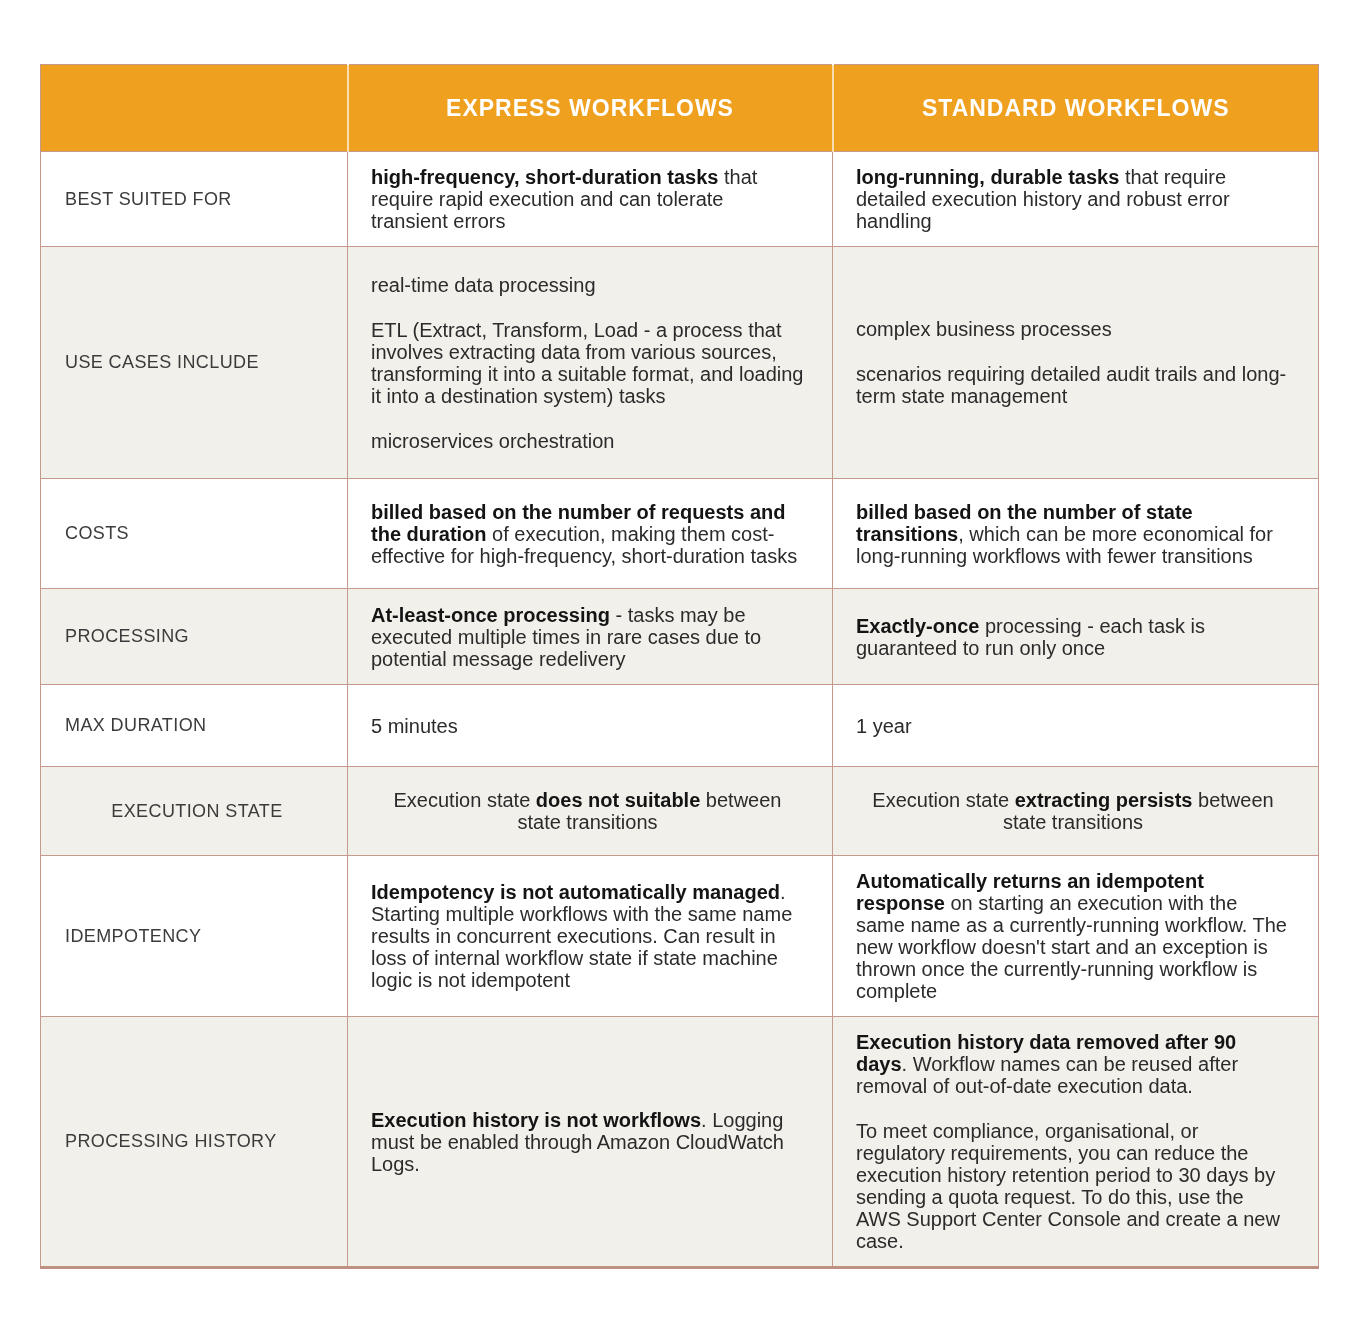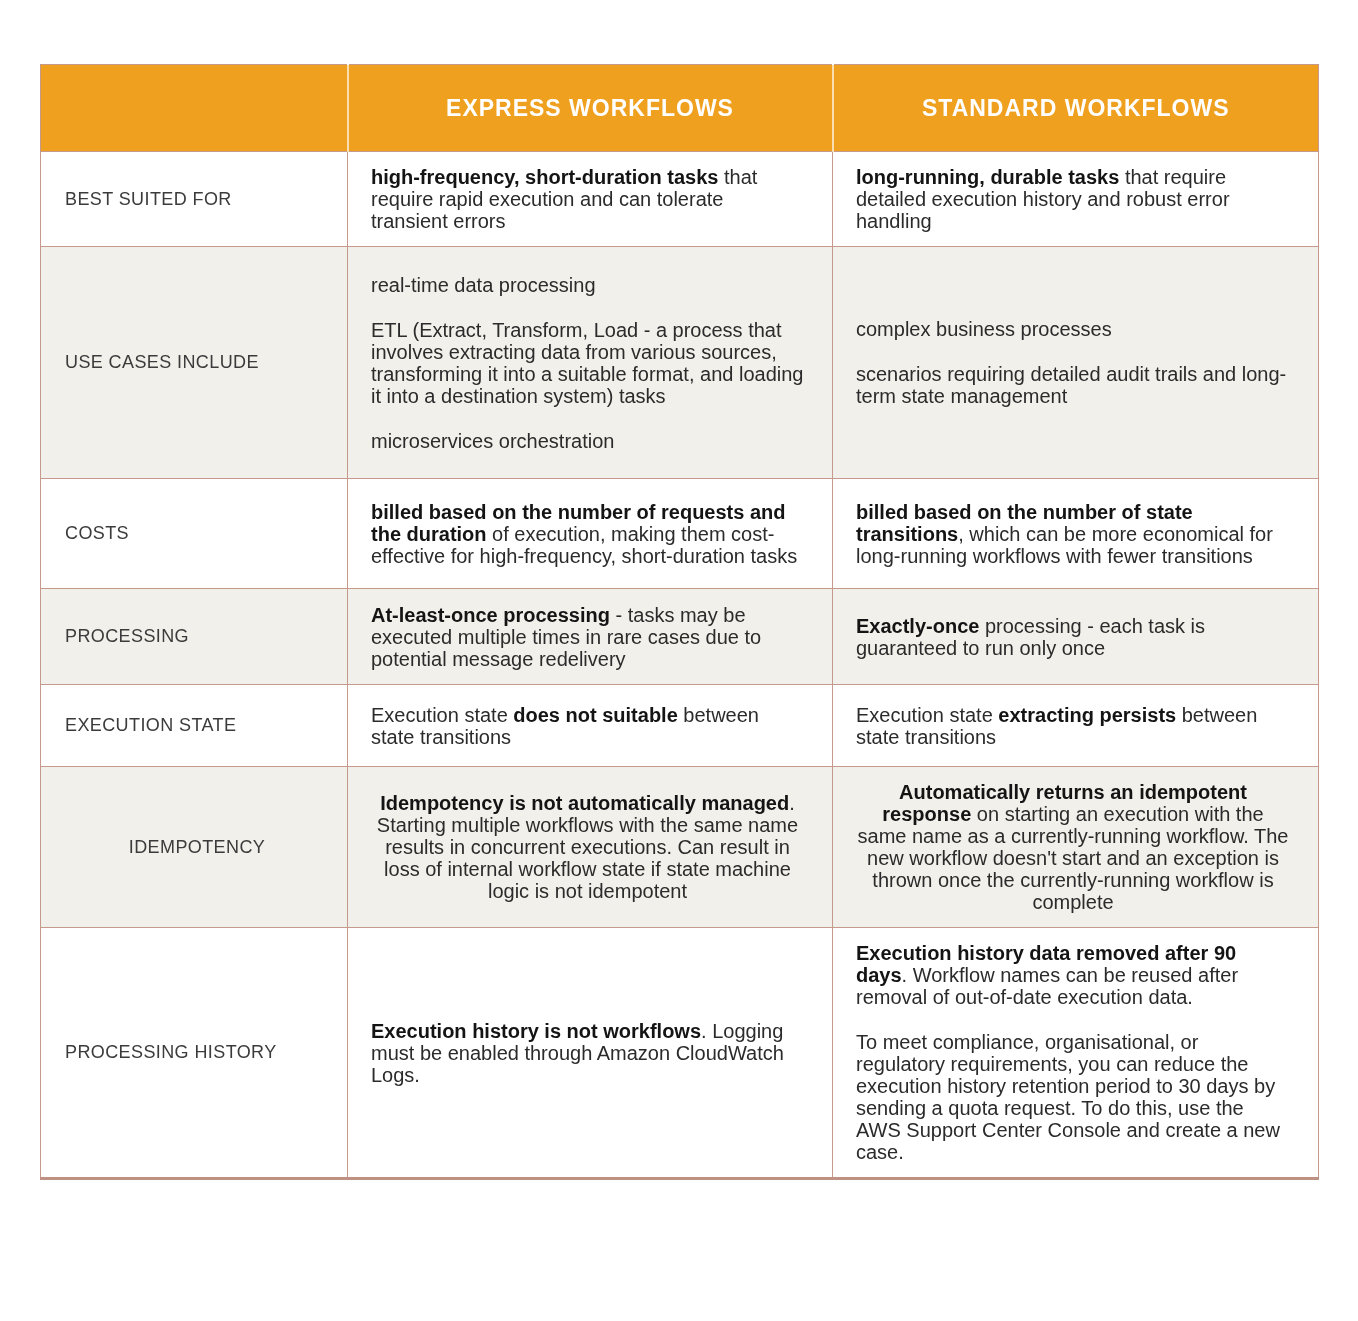--- a/index.html
+++ b/index.html
@@ -130,20 +130,29 @@
         <tr>
           <td class="label-cell">PROCESSING</td>
           <td class="content-cell">
             <div class="para"><strong>At-least-once processing</strong><span> - tasks may be executed multiple times in rare cases due to potential message redelivery</span></div>
           </td>
           <td class="content-cell">
             <div class="para"><strong>Exactly-once</strong><span> processing - each task is guaranteed to run only once</span></div>
           </td>
         </tr>
         <tr>
+          <td class="label-cell">MAX DURATION</td>
+          <td class="content-cell">
+            <div class="para"><span>5 minutes</span></div>
+          </td>
+          <td class="content-cell">
+            <div class="para"><span>1 year</span></div>
+          </td>
+        </tr>
+        <tr>
           <td class="label-cell">EXECUTION STATE</td>
           <td class="content-cell">
             <div class="para"><span>Execution state </span><strong>does not suitable</strong><span> between state transitions</span></div>
           </td>
           <td class="content-cell">
             <div class="para"><span>Execution state </span><strong>extracting persists</strong><span> between state transitions</span></div>
           </td>
         </tr>
         <tr>
           <td class="label-cell">IDEMPOTENCY</td>

